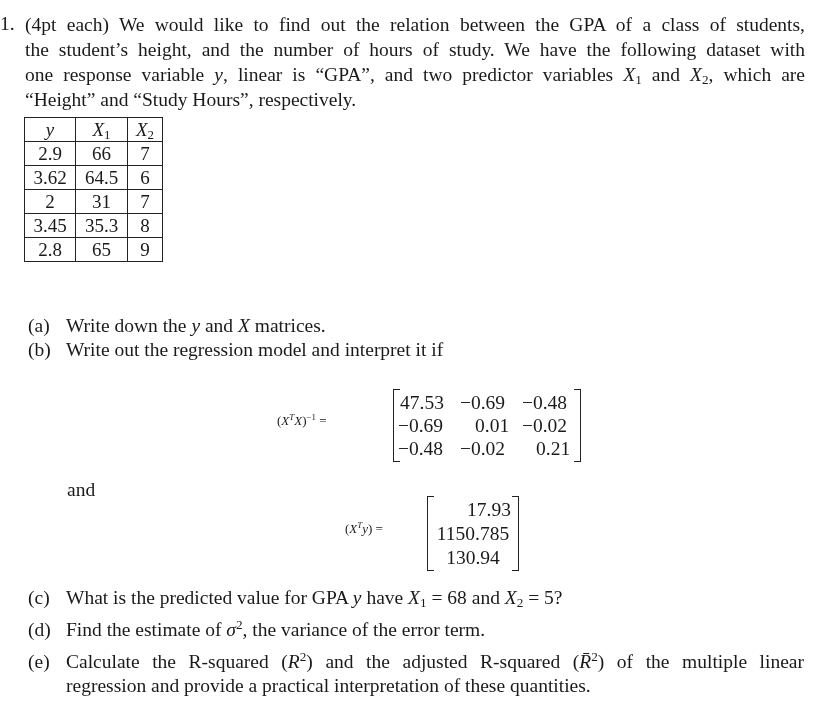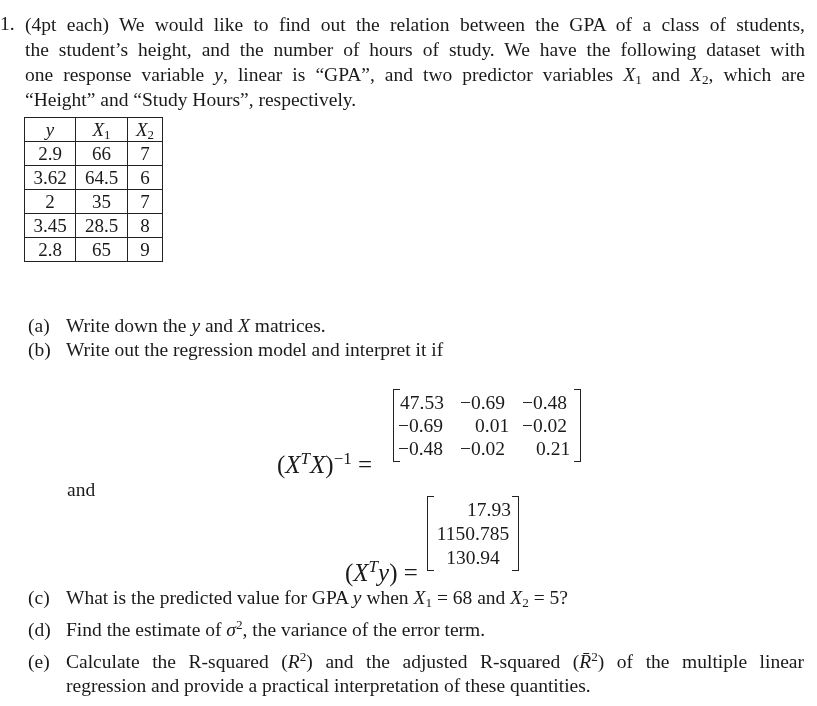--- a/index.html
+++ b/index.html
@@ -20,21 +20,21 @@
   table.data { position: absolute; left: 24px; top: 117px; border-collapse: collapse; font-size: 19px; }
   table.data td, table.data th { border: 1.3px solid #222; text-align: center; height: 23px; padding: 0 5px; font-weight: normal; }
   table.data th { font-style: italic; }
   .c0 { width: 40px; }
   .c1 { width: 41px; }
   .c2 { width: 24px; }
 
   .item { position: absolute; left: 28px; white-space: nowrap; line-height: 24px; }
   .item .lbl { display: inline-block; width: 38px; }
 
-  .mat-label { position: absolute; white-space: nowrap; font-size: 25px; margin-top: 38px; }
+  .mat-label { position: absolute; white-space: nowrap; font-size: 13px; }
   .matrix { position: absolute; }
   .matrix .br-l, .matrix .br-r { position: absolute; top: 0; bottom: 0; width: 6px; border-top: 1.6px solid #222; border-bottom: 1.6px solid #222; }
   .matrix .br-l { left: 0; border-left: 1.6px solid #222; }
   .matrix .br-r { right: 0; border-right: 1.6px solid #222; }
   .matrix .row { position: absolute; left: 0; right: 0; height: 23px; line-height: 23px; }
   .matrix .cell { position: absolute; text-align: center; white-space: nowrap; }
   .matrix .cellc { position: absolute; text-align: center; white-space: nowrap; }
 </style>
 </head>
 <body>
@@ -64,26 +64,26 @@
         <td>66</td>
         <td>7</td>
       </tr>
       <tr>
         <td>3.62</td>
         <td>64.5</td>
         <td>6</td>
       </tr>
       <tr>
         <td>2</td>
-        <td>35</td>
+        <td>31</td>
         <td>7</td>
       </tr>
       <tr>
         <td>3.45</td>
-        <td>28.5</td>
+        <td>35.3</td>
         <td>8</td>
       </tr>
       <tr>
         <td>2.8</td>
         <td>65</td>
         <td>9</td>
       </tr>
     </tbody>
   </table>
 
@@ -129,21 +129,21 @@
     </div>
     <div class="row" style="top:26px;padding-left:18px;">
       <span class="cellc" style="left:0; right:0;">1150.785</span>
     </div>
     <div class="row" style="top:50px;">
       <span class="cellc" style="left:0; right:0;">130.94</span>
     </div>
   </div>
 
   <div class="item" style="top:586px;">
-    <span class="lbl">(c)</span><span>What is the predicted value for GPA </span><i class="m">y</i><span> when </span><i class="m">X</i><sub>1</sub><span> = 68 and </span><i class="m">X</i><sub>2</sub><span> = 5?</span>
+    <span class="lbl">(c)</span><span>What is the predicted value for GPA </span><i class="m">y</i><span> have </span><i class="m">X</i><sub>1</sub><span> = 68 and </span><i class="m">X</i><sub>2</sub><span> = 5?</span>
   </div>
 
   <div class="item" style="top:618px;">
     <span class="lbl">(d)</span><span>Find the estimate of </span><i class="m">σ</i><sup>2</sup><span>, the variance of the error term.</span>
   </div>
 
   <div class="item" style="top:650px; width:776px;">
     <div style="display:flex;">
       <span class="lbl">(e)</span>
       <span style="display:block; width:738px; text-align:justify; text-align-last:justify;"><span>Calculate the R-squared (</span><i class="m">R</i><sup>2</sup><span>) and the adjusted R-squared (</span><i class="m">R̄</i><sup>2</sup><span>) of the multiple linear</span></span>

